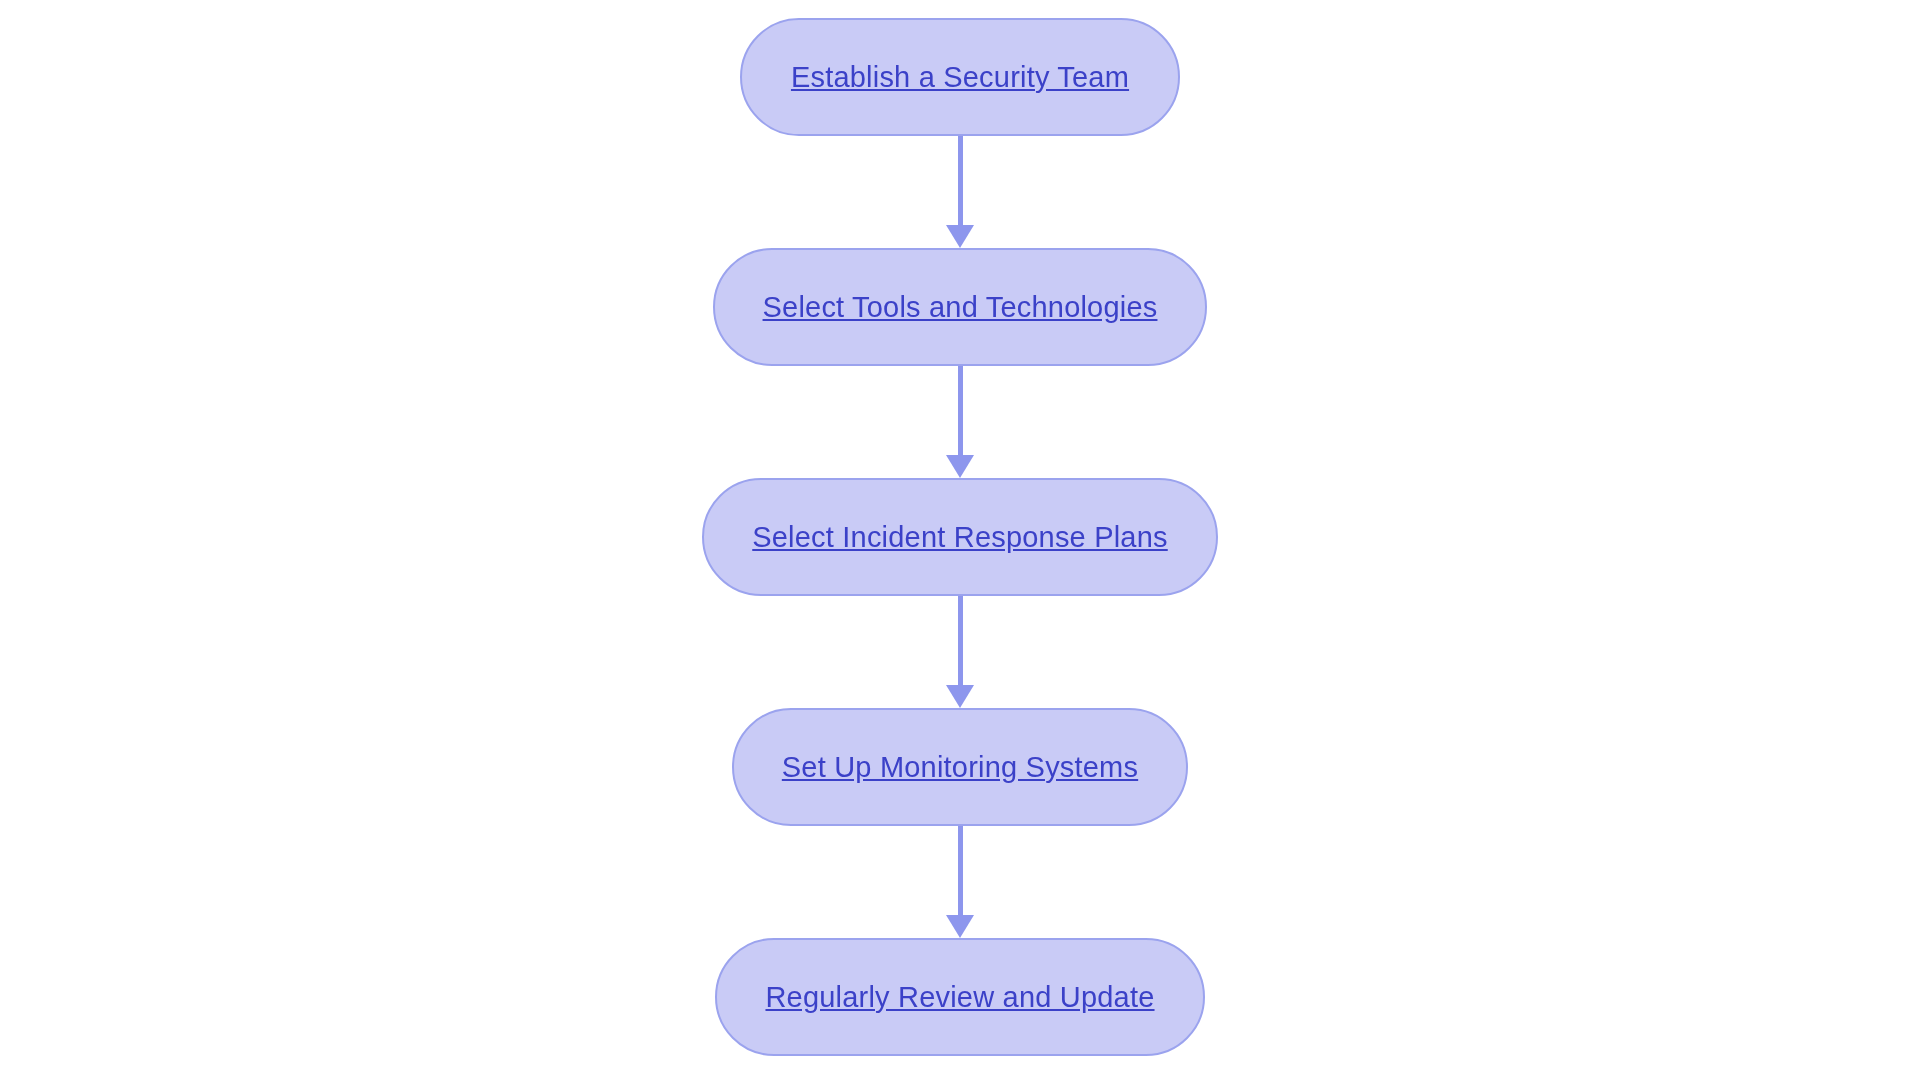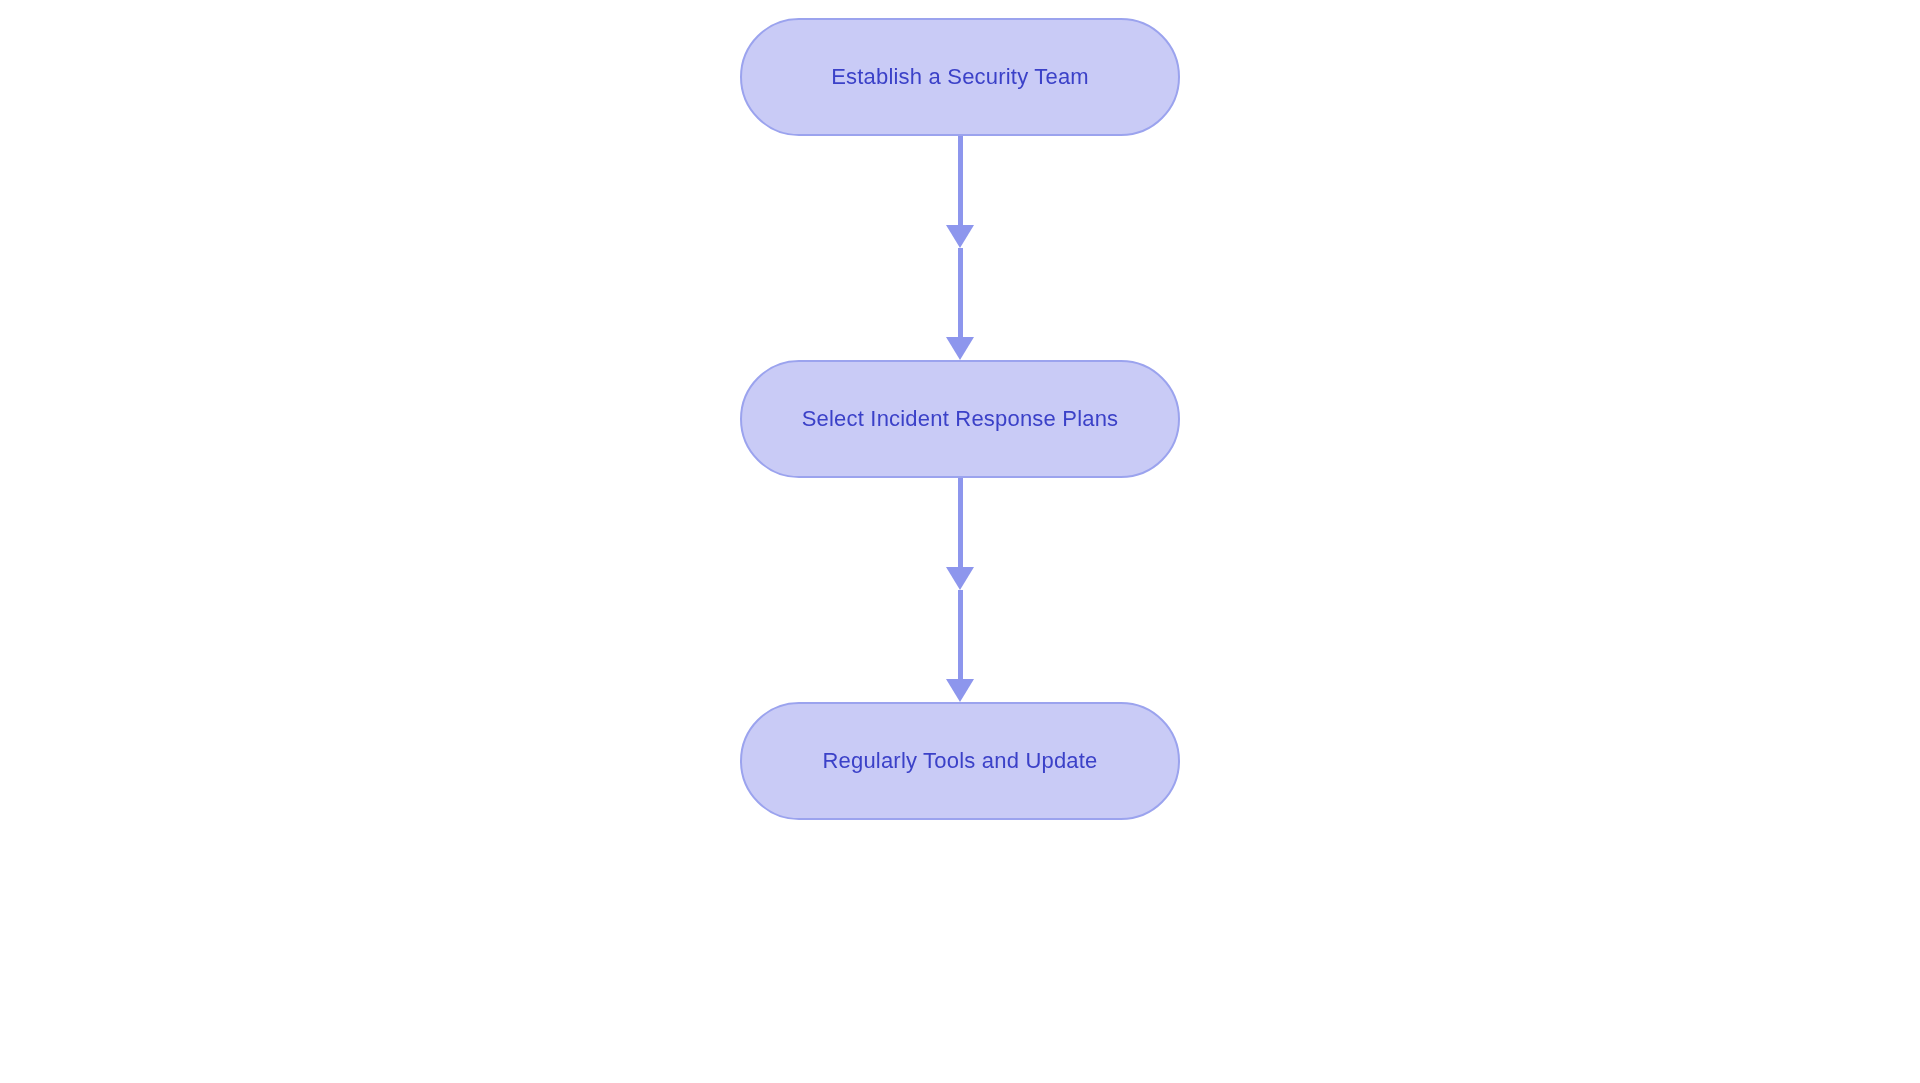--- a/index.html
+++ b/index.html
@@ -32,24 +32,25 @@
     border-radius: 59px;
     background: var(--node-fill);
     border: 2px solid var(--node-border);
     display: flex;
     align-items: center;
     justify-content: center;
     flex: 0 0 auto;
     z-index: 2;
   }
   .node-label {
-    font-size: 22px;
+    font-size: 29px;
     letter-spacing: 0.2px;
     color: var(--node-text);
     white-space: nowrap;
+    text-decoration: underline;
   }
   .arrow {
     height: 112px;
     display: flex;
     flex-direction: column;
     align-items: center;
     flex: 0 0 auto;
     z-index: 1;
   }
   .arrow-shaft {
@@ -72,38 +73,44 @@
 
   <div class="node">
     <span class="node-label">Establish a Security Team</span>
   </div>
 
   <div class="arrow">
     <div class="arrow-shaft"></div>
     <div class="arrow-head"></div>
   </div>
 
+  <div class="node">
+    <span class="node-label">Select Tools and Technologies</span>
+  </div>
 
   <div class="arrow">
     <div class="arrow-shaft"></div>
     <div class="arrow-head"></div>
   </div>
 
   <div class="node">
     <span class="node-label">Select Incident Response Plans</span>
   </div>
 
   <div class="arrow">
     <div class="arrow-shaft"></div>
     <div class="arrow-head"></div>
   </div>
 
+  <div class="node">
+    <span class="node-label">Set Up Monitoring Systems</span>
+  </div>
 
   <div class="arrow">
     <div class="arrow-shaft"></div>
     <div class="arrow-head"></div>
   </div>
 
   <div class="node">
-    <span class="node-label">Regularly Tools and Update</span>
+    <span class="node-label">Regularly Review and Update</span>
   </div>
 
 </div>
 
 </body></html>

